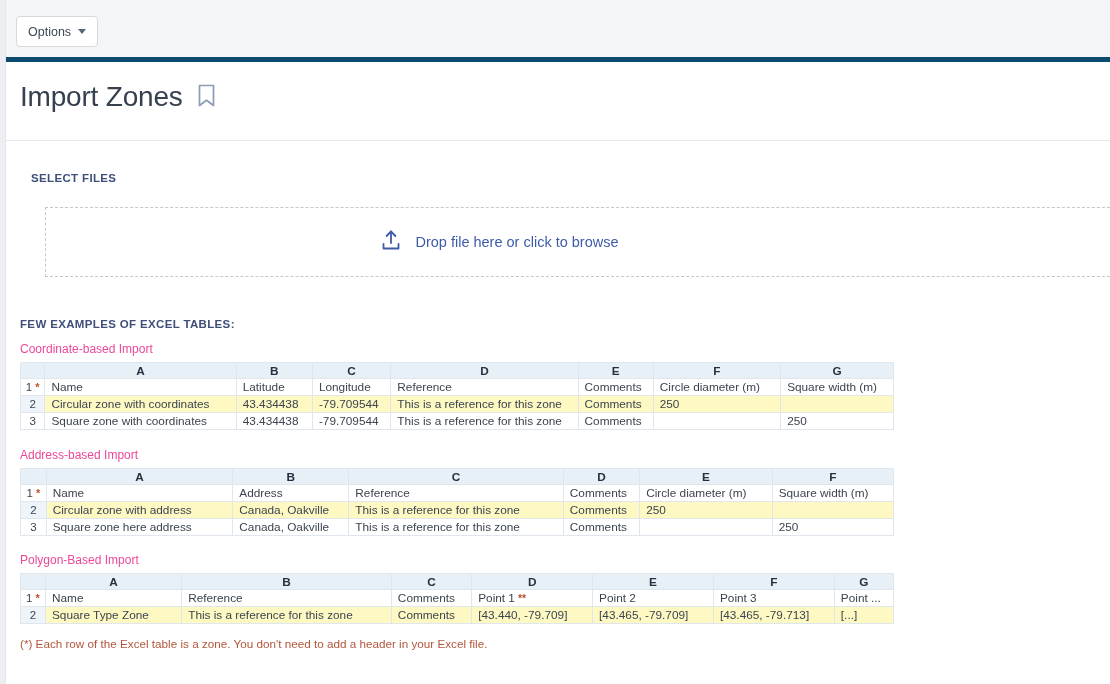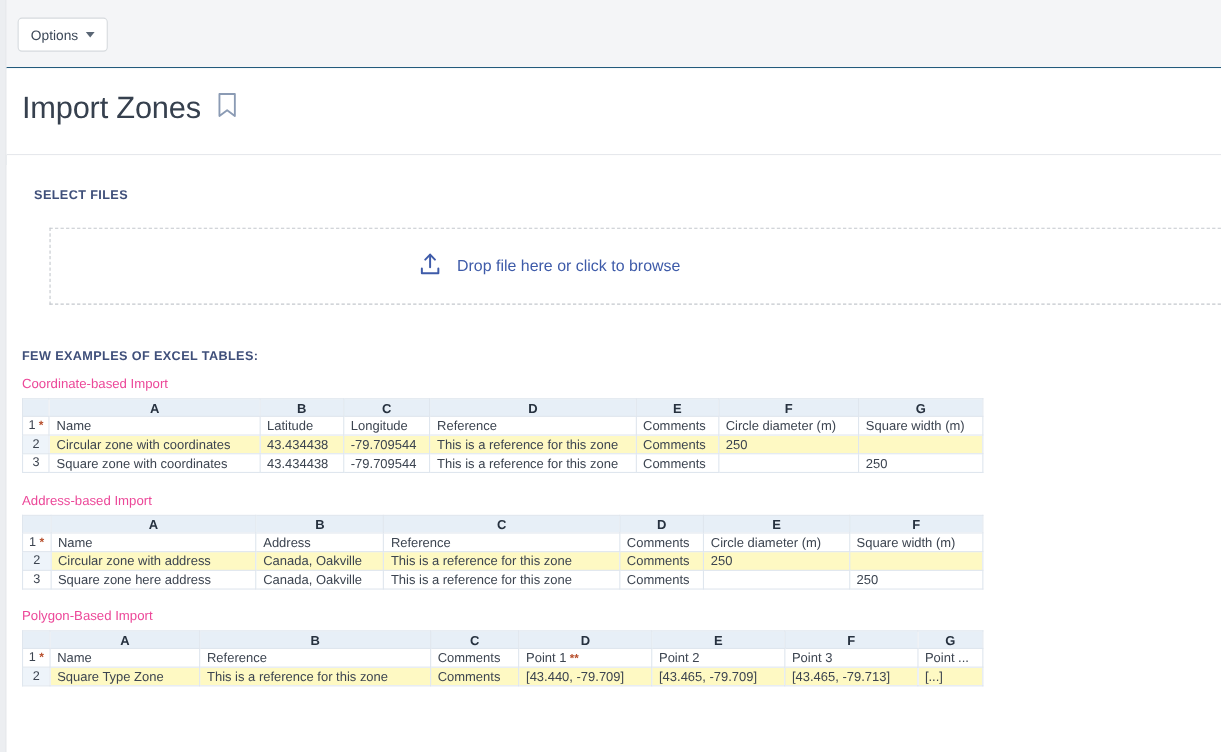--- a/index.html
+++ b/index.html
@@ -33,21 +33,21 @@
     box-sizing: border-box;
   }
 
   
   .toolbar {
     position: absolute;
     left: 6px; top: 0;
     width: 1104px;
     height: 62px;
     background: #f4f5f7;
-    border-bottom: 1px solid #0c4a6e;
+    border-bottom: 5px solid #0c4a6e;
     box-sizing: border-box;
   }
   .options-btn {
     position: absolute;
     left: 10px;
     top: 16px;
     height: 31px;
     padding: 0 11px;
     display: flex;
     align-items: center;
@@ -399,16 +399,17 @@
               <td>[43.440, -79.709]</td>
               <td>[43.465, -79.709]</td>
               <td>[43.465, -79.713]</td>
               <td>[...]</td>
             </tr>
           </tbody>
         </table>
     </div>
 
     <div class="footnotes" style="top:486px;">
+      <div>(*) Each row of the Excel table is a zone. You don't need to add a header in your Excel file.</div>
     </div>
 
   </div>
 </div>
 
 </body></html>

